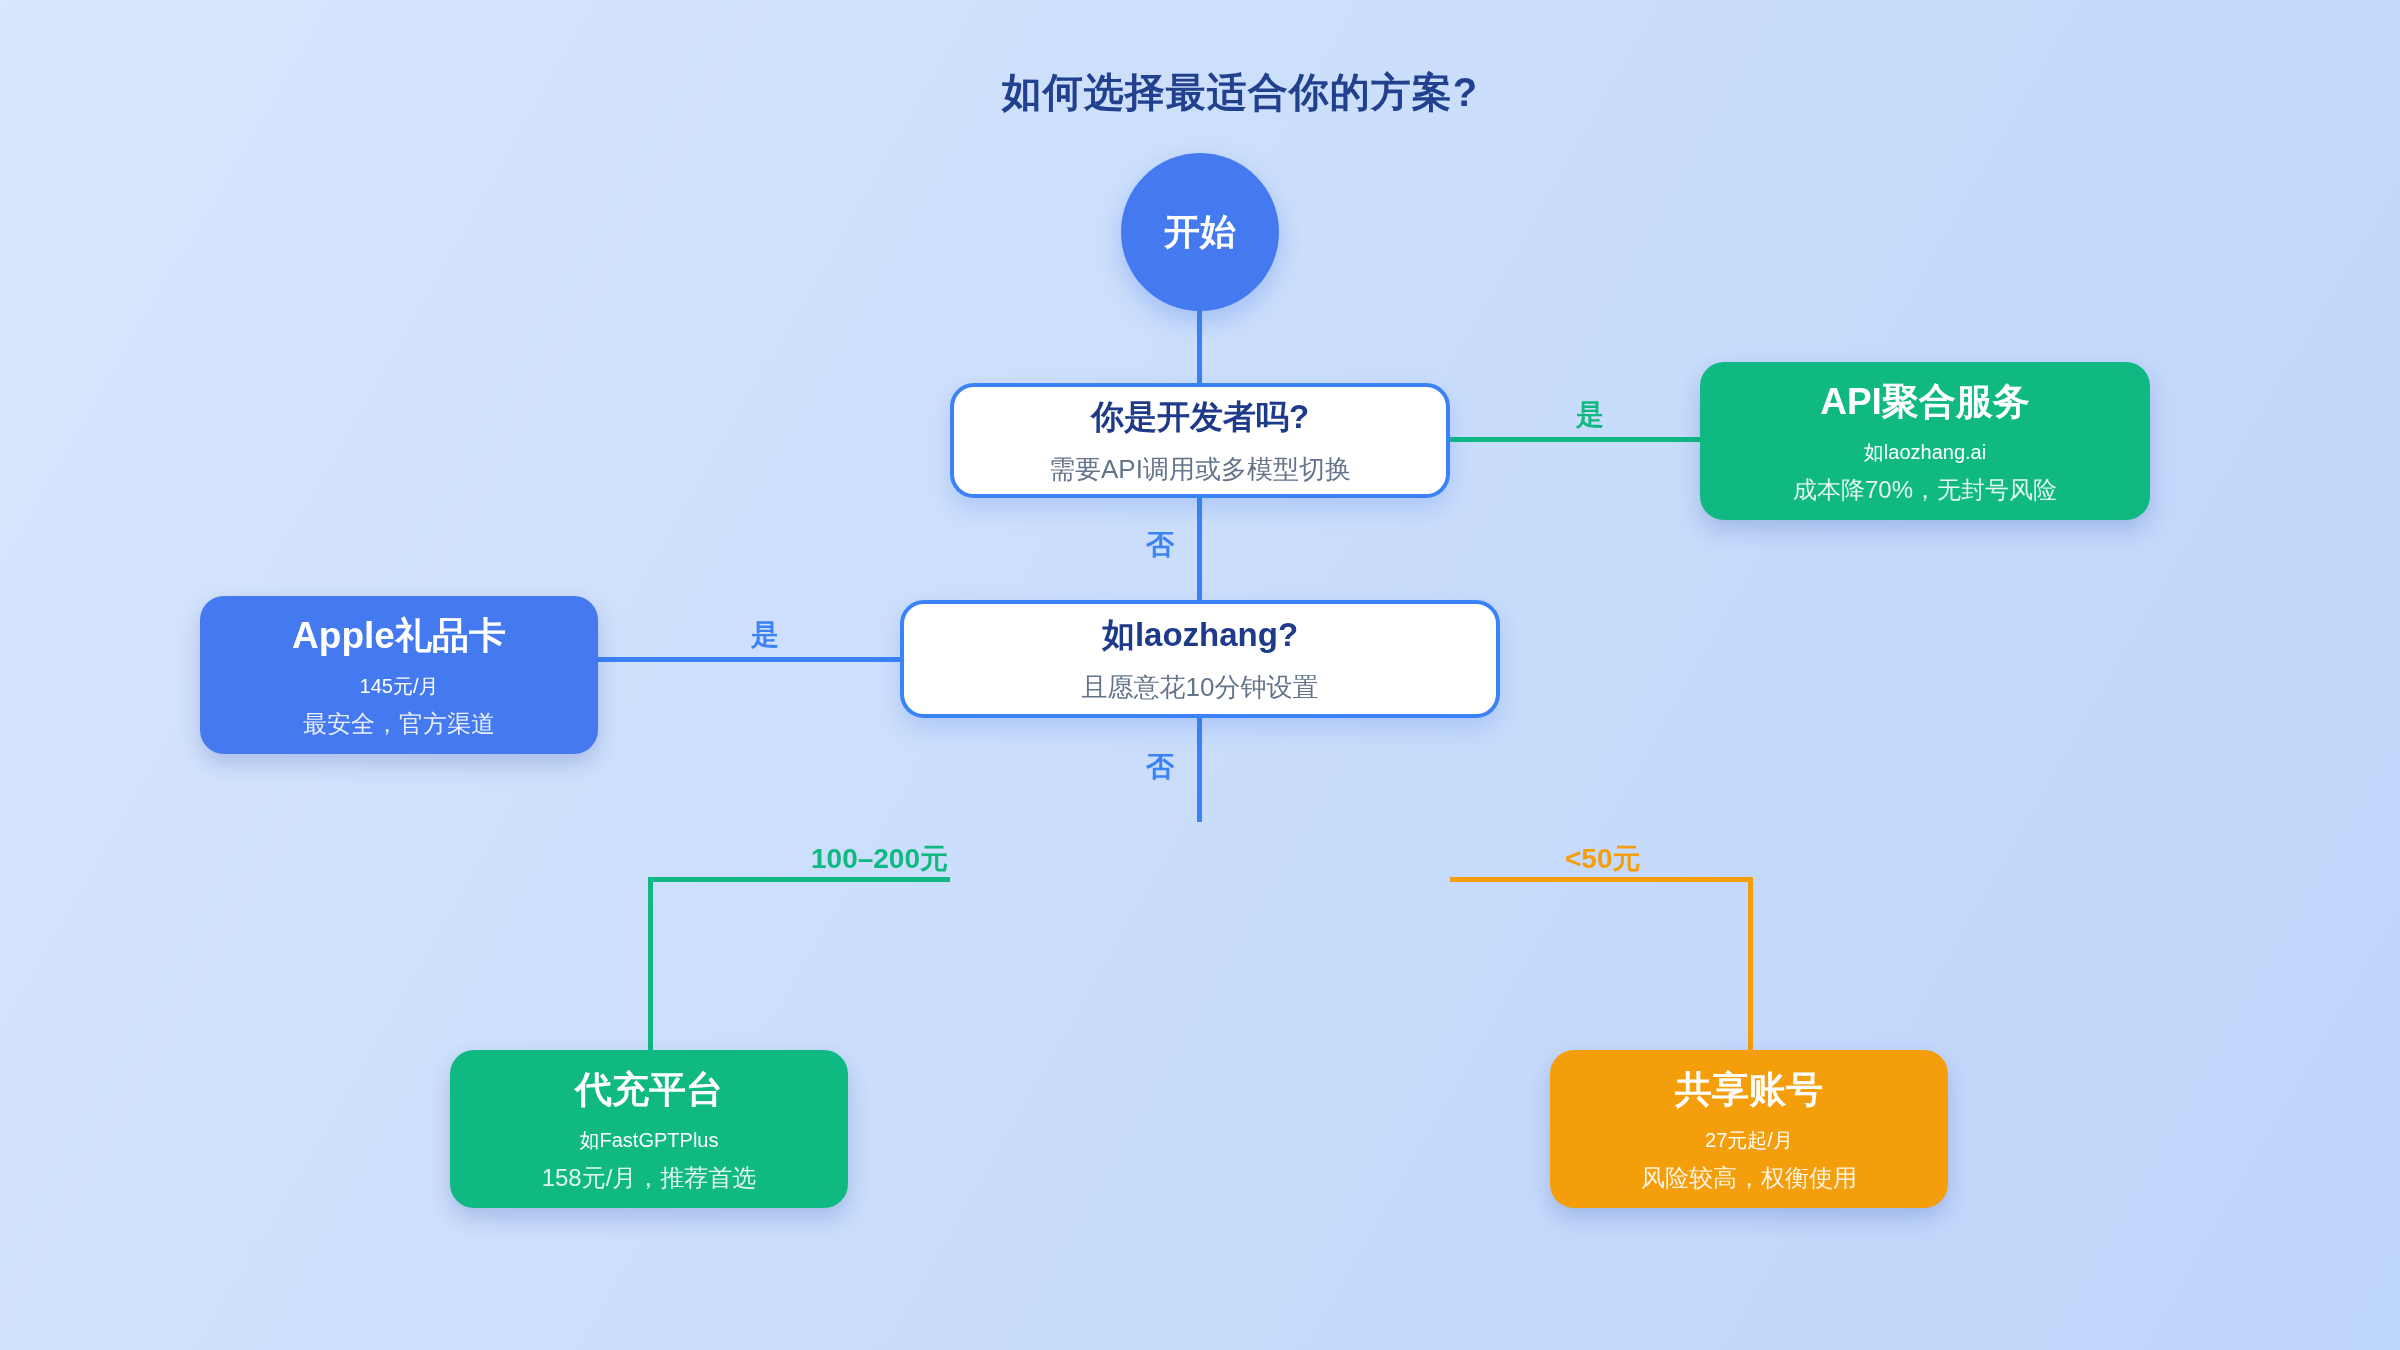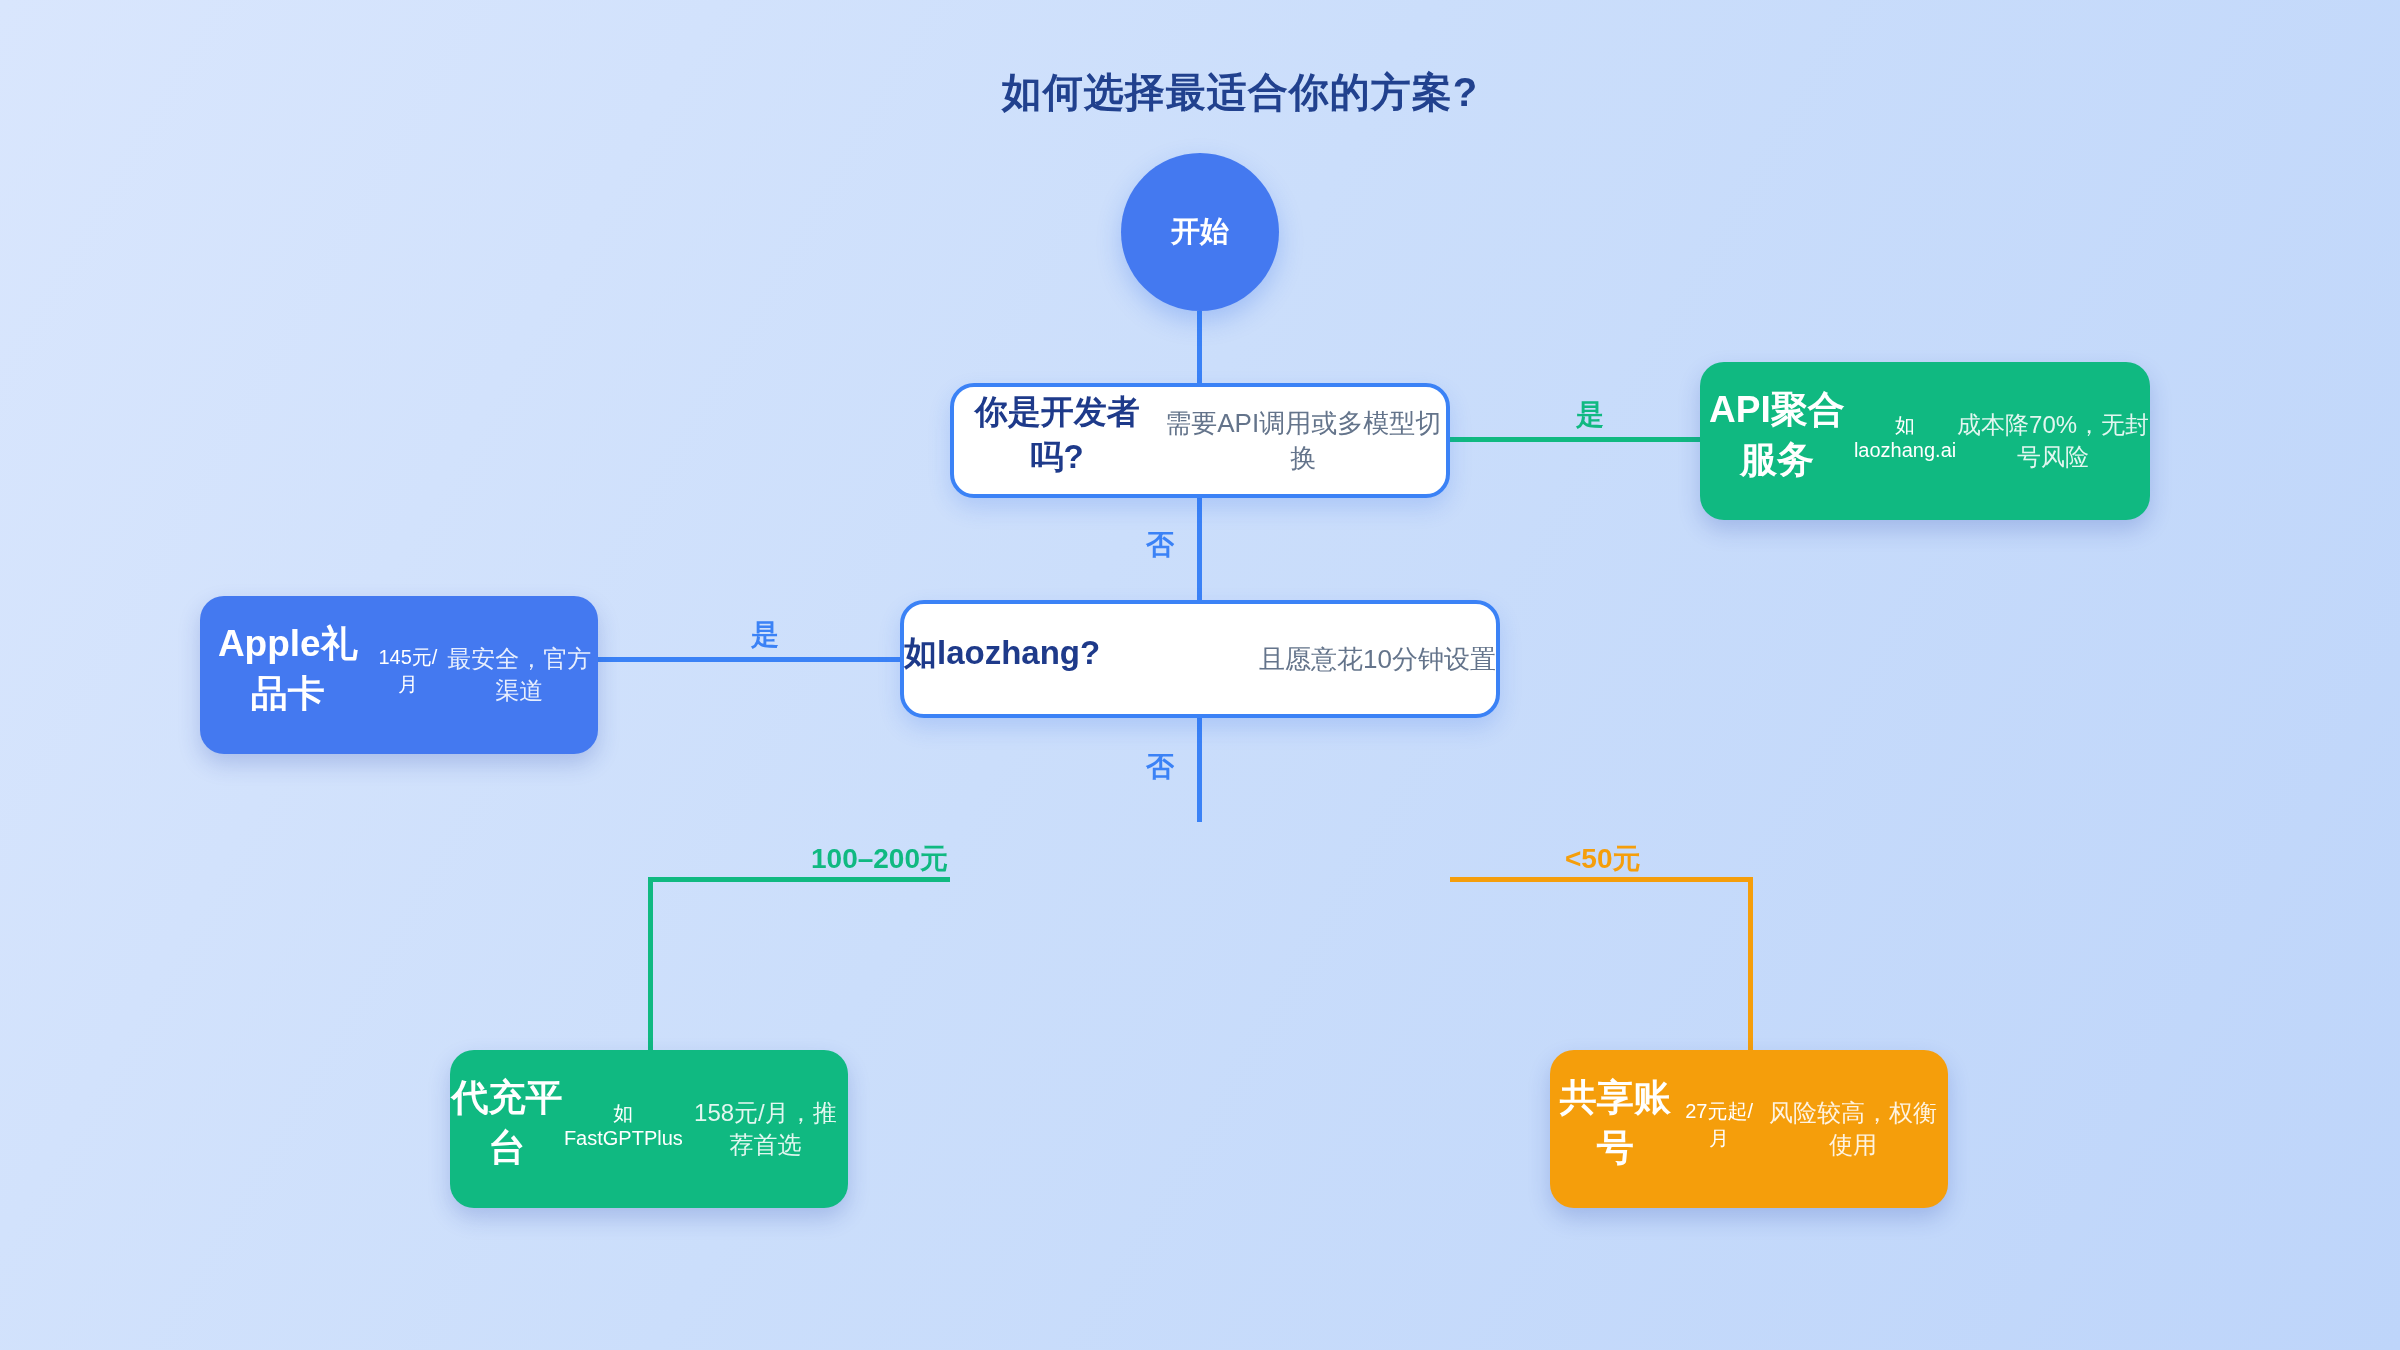--- a/index.html
+++ b/index.html
@@ -35,21 +35,21 @@
     left: 1121px;
     top: 153px;
     width: 158px;
     height: 158px;
     border-radius: 50%;
     background: #4479f0;
     display: flex;
     align-items: center;
     justify-content: center;
     color: #ffffff;
-    font-size: 29px;
+    font-size: 36px;
     font-weight: bold;
     box-shadow: 0 10px 24px rgba(37, 99, 235, 0.25);
   }
   .edge {
     position: absolute;
     background: #3b82f6;
   }
   .edge.green { background: #10b981; }
   .edge.orange { background: #f59e0b; }
   .edge-label {
@@ -59,22 +59,23 @@
     color: #3b82f6;
     white-space: nowrap;
   }
   .edge-label.green { color: #10b981; }
   .edge-label.orange { color: #f59e0b; }
   .node {
     position: absolute;
     box-sizing: border-box;
     border-radius: 24px;
     display: flex;
+    flex-direction: column;
     align-items: center;
-    justify-content: space-between;
+    justify-content: center;
     text-align: center;
   }
   .decision {
     background: #ffffff;
     border: 4px solid #3b82f6;
     box-shadow: 0 10px 22px rgba(37, 99, 235, 0.18);
   }
   .decision-title {
     font-size: 33px;
     font-weight: bold;

